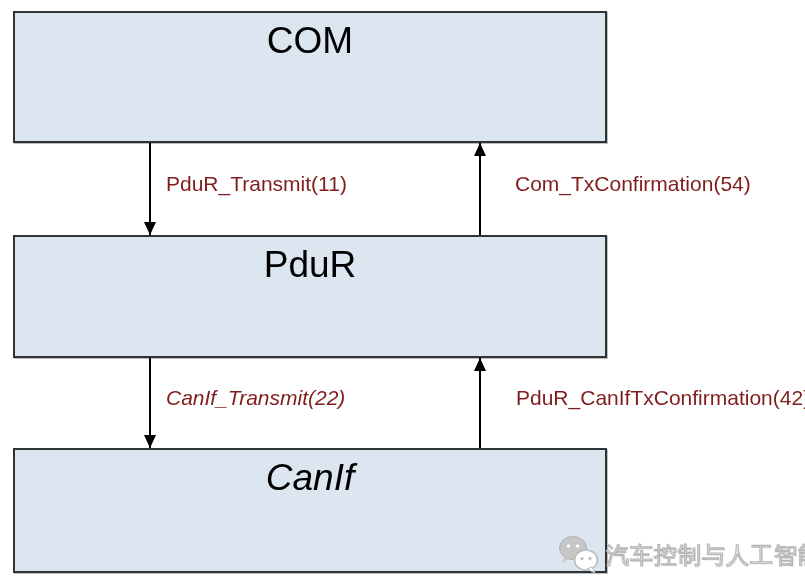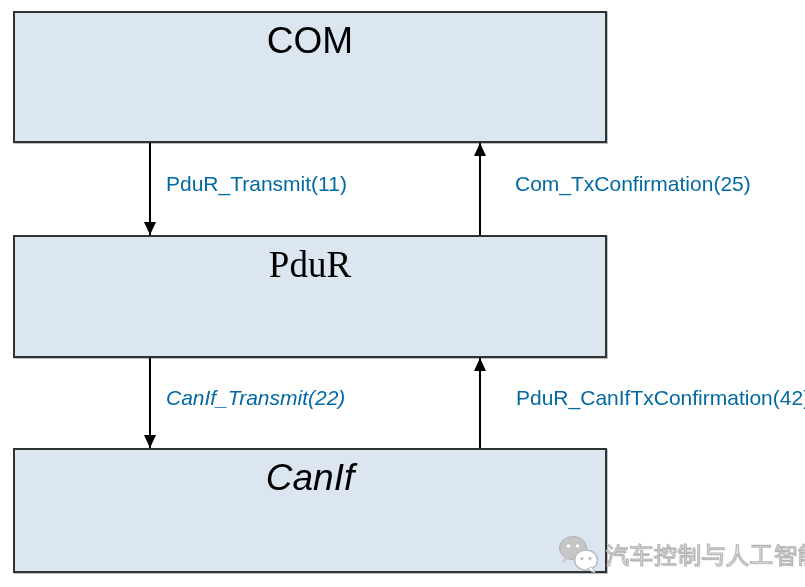--- a/index.html
+++ b/index.html
@@ -17,21 +17,21 @@
   
   .module-box {
     position: absolute;
     left: 13px;
     width: 594px;
     background: #dce6f1;
     border: 2px solid #2e3336;
     box-shadow: 1px 1px 0 rgba(0,0,0,0.25);
   }
   .box-com   { top: 11px;  height: 132px; }
-  .box-pdur  { top: 235px; height: 123px; font-family: Liberation Serif, serif; }
+  .box-pdur  { top: 235px; height: 123px; }
   .box-canif { top: 448px; height: 125px; font-style: italic; }
 
   .module-title {
     display: block;
     text-align: center;
     padding-top: 6px;
     font-size: 37px;
     line-height: 1.2;
     color: #000000;
   }
@@ -59,21 +59,21 @@
   .head-a1 { left: 144px; top: 222px; }
   .head-a2 { left: 474px; top: 143px; }
   .head-a3 { left: 144px; top: 435px; }
   .head-a4 { left: 474px; top: 358px; }
 
   
   .arrow-label {
     position: absolute;
     font-size: 21px;
     line-height: 1.15;
-    color: #0369a1;
+    color: #7f1d1d;
     white-space: nowrap;
   }
   .label-a1 { left: 166px; top: 172px; }
   .label-a2 { left: 515px; top: 172px; }
   .label-a3 { left: 166px; top: 386px; font-style: italic; }
   .label-a4 { left: 516px; top: 386px; }
 
   
   .watermark {
     position: absolute;
@@ -109,21 +109,21 @@
   <div class="module-box box-canif">
     <span class="module-title">CanIf</span>
   </div>
 
   <div class="stem stem-a1"></div>
   <div class="head head-down head-a1"></div>
   <span class="arrow-label label-a1">PduR_Transmit(11)</span>
 
   <div class="stem stem-a2"></div>
   <div class="head head-up head-a2"></div>
-  <span class="arrow-label label-a2">Com_TxConfirmation(25)</span>
+  <span class="arrow-label label-a2">Com_TxConfirmation(54)</span>
 
   <div class="stem stem-a3"></div>
   <div class="head head-down head-a3"></div>
   <span class="arrow-label label-a3">CanIf_Transmit(22)</span>
 
   <div class="stem stem-a4"></div>
   <div class="head head-up head-a4"></div>
   <span class="arrow-label label-a4">PduR_CanIfTxConfirmation(42)</span>
 
   <div class="watermark">

